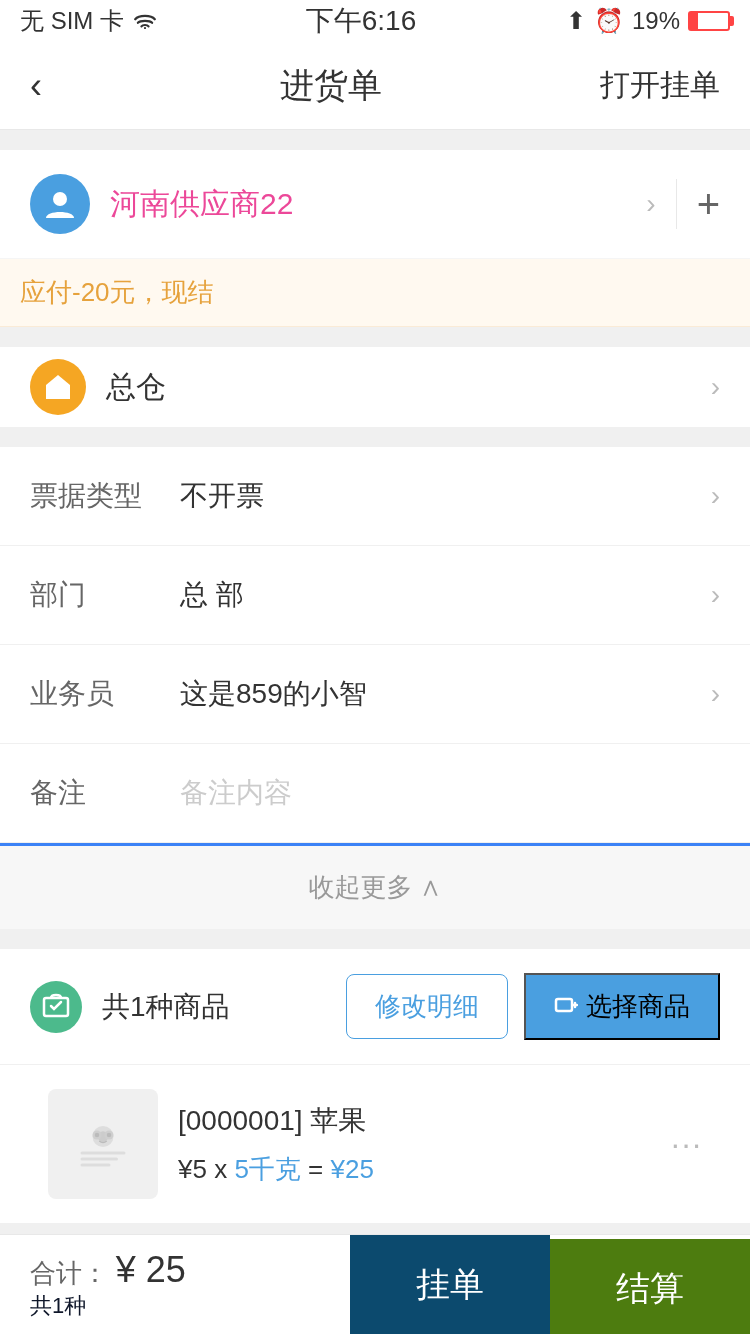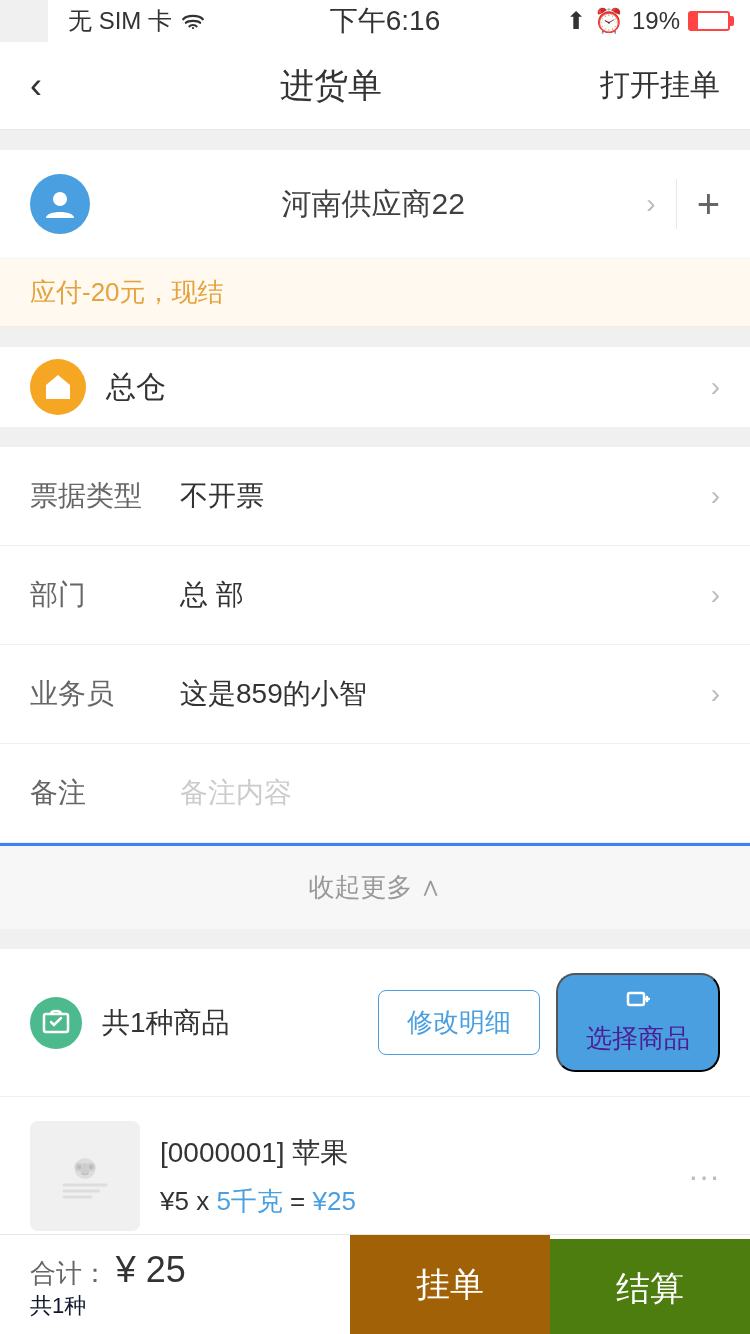--- a/index.html
+++ b/index.html
@@ -15,21 +15,20 @@
 
     
     .status-bar {
       height: 42px;
       background: #fff;
       display: flex;
       align-items: center;
       justify-content: space-between;
       padding: 0 20px;
       font-size: 24px;
-      margin-left: 48px;
     }
     .status-left {
       display: flex;
       align-items: center;
       gap: 10px;
     }
     .status-center {
       font-size: 28px;
       font-weight: 500;
     }
@@ -123,22 +122,21 @@
       flex-shrink: 0;
     }
     .supplier-avatar svg {
       width: 36px;
       height: 36px;
       fill: #fff;
     }
     .supplier-name {
       flex: 1;
       font-size: 30px;
-      color: #404040;
-      text-align: center;
+      color: #ec4899;
     }
     .chevron {
       color: #bbb;
       font-size: 28px;
       margin-left: 10px;
     }
     .divider-vertical {
       width: 1px;
       height: 50px;
       background: #e8e8e8;
@@ -146,21 +144,21 @@
     }
     .add-btn {
       font-size: 40px;
       color: #666;
       cursor: pointer;
     }
 
     
     .notice-bar {
       background: #fff9f0;
-      padding: 16px 30px;
+      padding: 16px 20px;
       font-size: 26px;
       color: #e6a23c;
       border-bottom: 1px solid #faebd7;
     }
 
     
     .warehouse-row {
       display: flex;
       align-items: center;
       padding: 12px 30px;
@@ -255,37 +253,36 @@
       color: #4a9fe0;
       background: #fff;
       padding: 14px 28px;
       border-radius: 8px;
       font-size: 26px;
       cursor: pointer;
       margin-right: 16px;
     }
     .btn-primary {
       background: #4a9fe0;
-      color: #4c1d95;
+      color: #000000;
       padding: 14px 28px;
-      border-radius: 19px;
+      border-radius: 0;
       font-size: 26px;
       cursor: pointer;
       display: flex;
       align-items: center;
       gap: 8px;
-      flex-direction: column;
     }
 
     
     .product-item {
       background: #fff;
       display: flex;
       align-items: center;
-      padding: 24px 30px;
+      padding: 24px 48px;
       border-bottom: 1px solid #f0f0f0;
     }
     .product-thumb {
       width: 110px;
       height: 110px;
       background: #f0f0f0;
       border-radius: 8px;
       margin-right: 20px;
       display: flex;
       align-items: center;
@@ -347,21 +344,21 @@
       display: inline;
     }
     .total-count {
       font-size: 22px;
       color: #0f172a;
       display: block;
     }
     .btn-hang {
       width: 200px;
       height: 100px;
-      background: #a16207;
+      background: #0c4a6e;
       color: #fff;
       font-size: 34px;
       display: flex;
       align-items: center;
       justify-content: center;
       cursor: pointer;
       flex-shrink: 0;
     }
     .btn-checkout {
       width: 200px;

